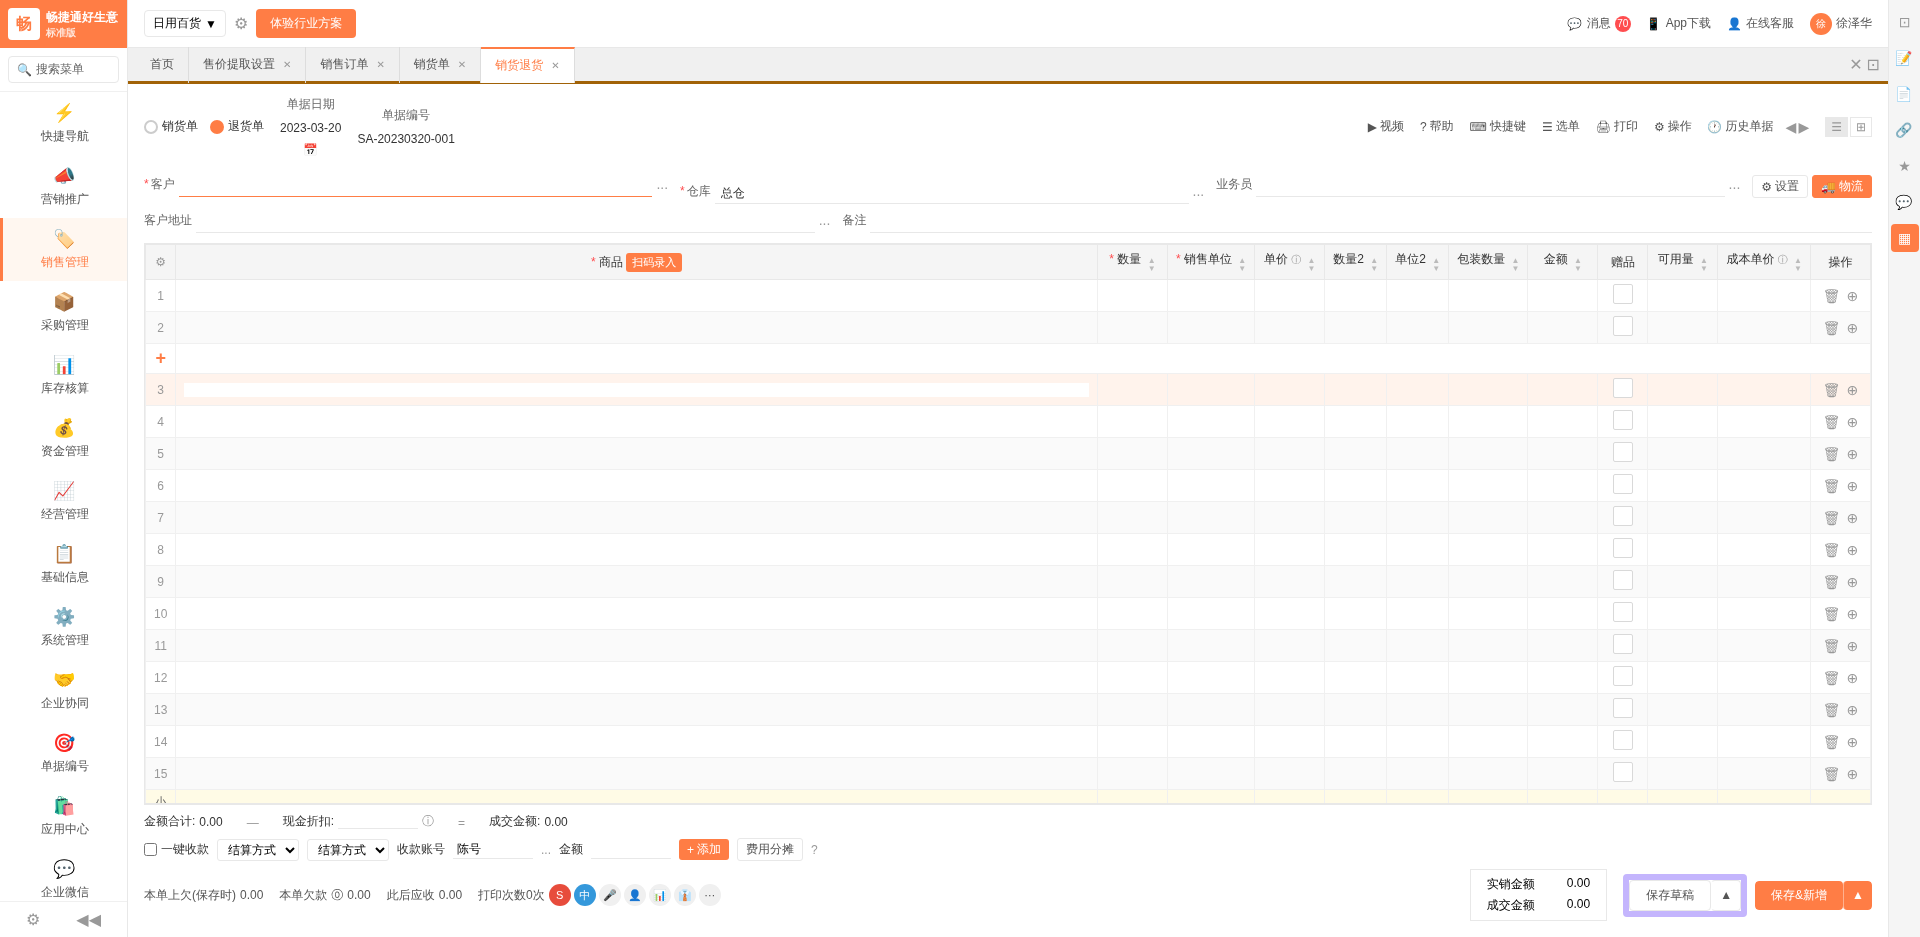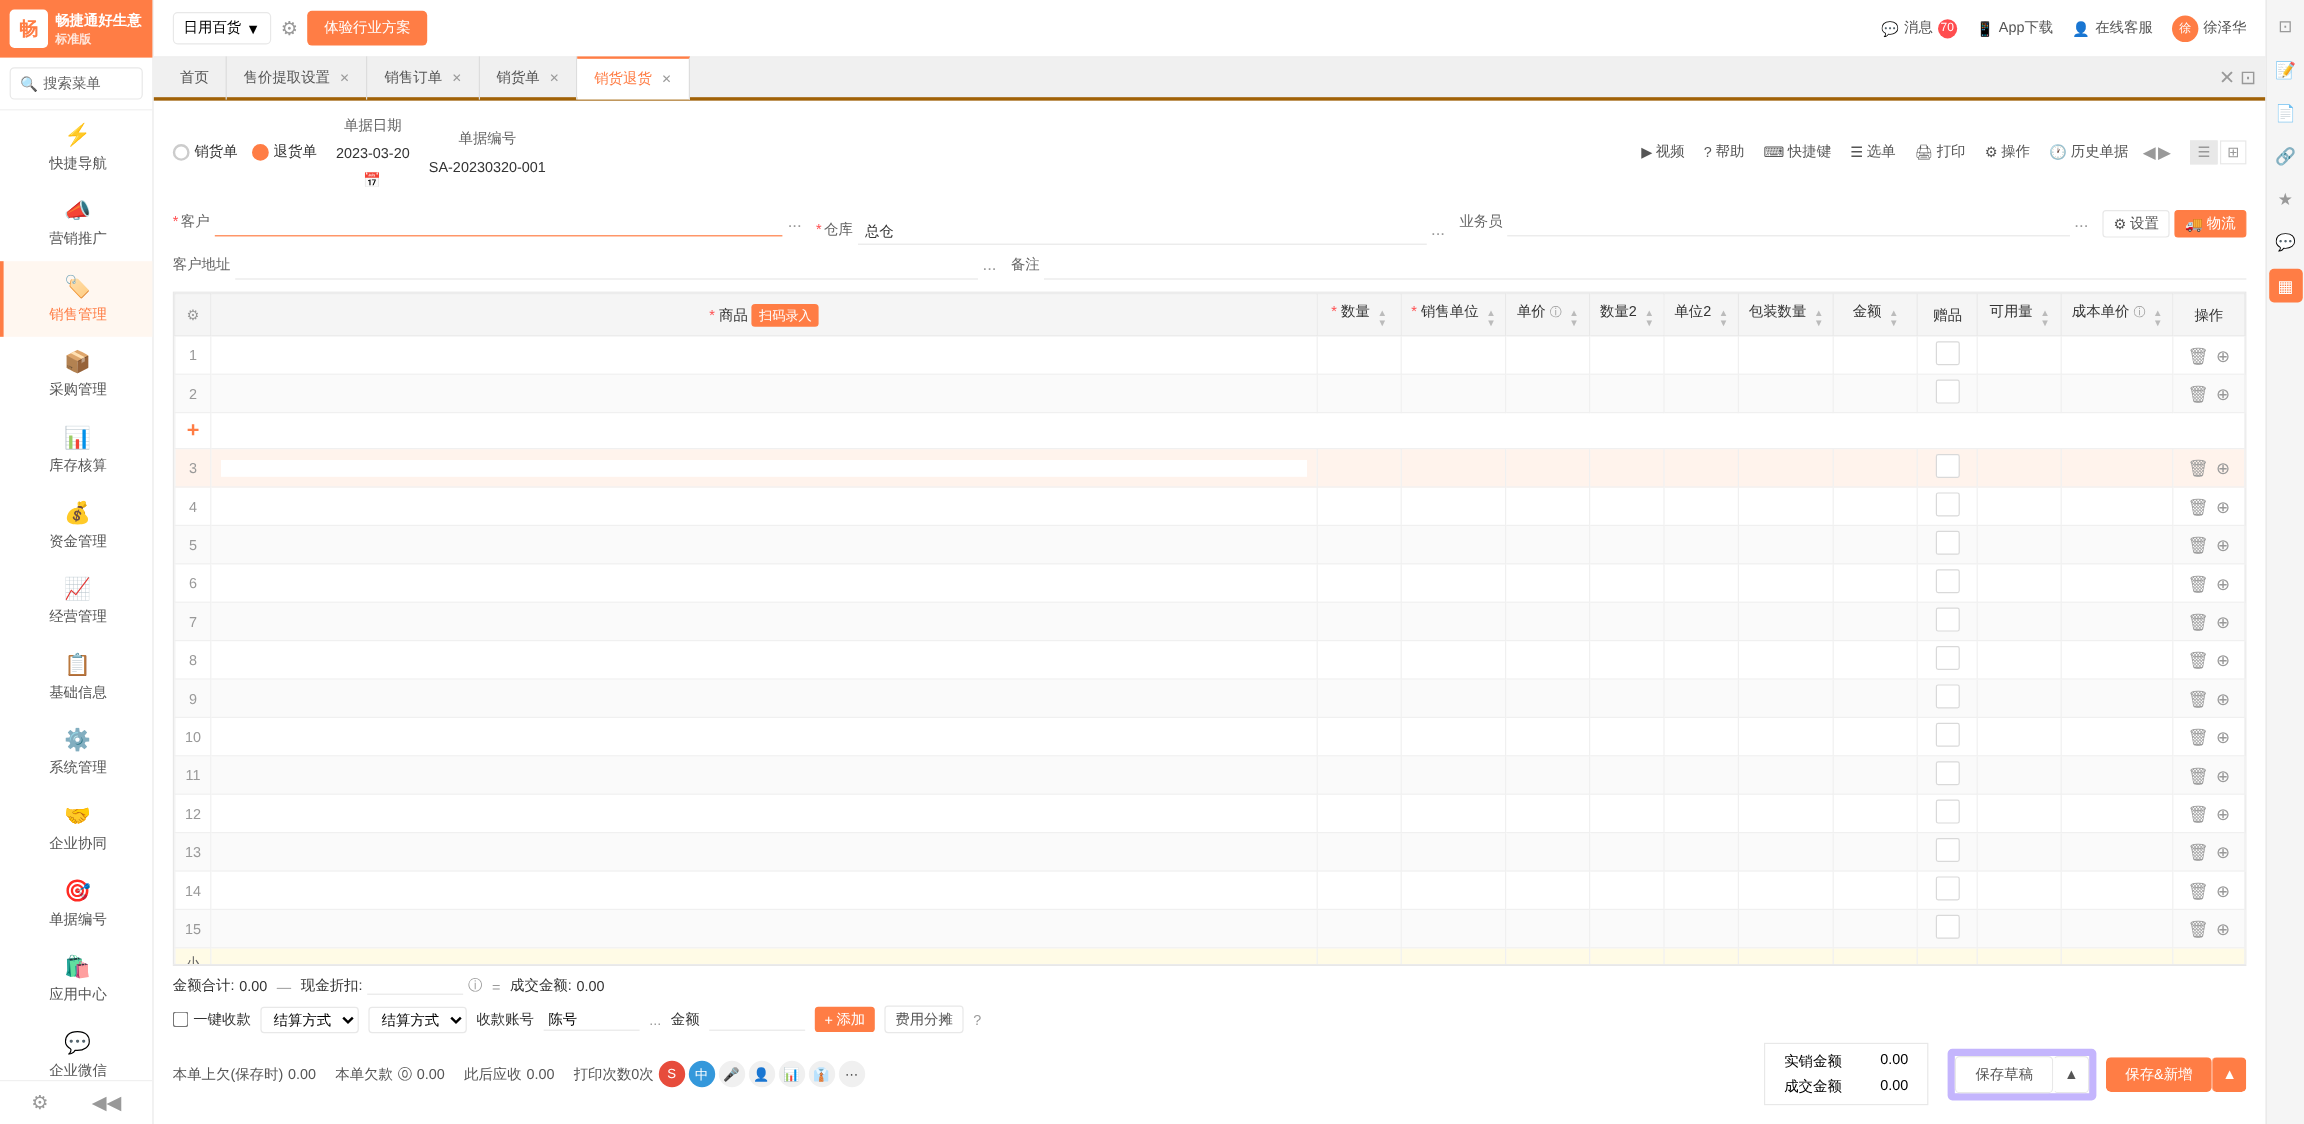--- a/index.html
+++ b/index.html
@@ -82,21 +82,21 @@
     .required-mark { color: #ff4d4f; }
     .sort-arrows { display: inline-flex; flex-direction: column; margin-left: 3px; cursor: pointer; }
     .sort-arrows span { font-size: 8px; line-height: 1; color: #bbb; }
 
     
     .subtotal-row { background: #fffbe6; padding-left: 36px; }
     .subtotal-row td { color: #333; font-weight: 500; }
 
     
     .bottom-bar { flex-shrink: 0; border-top: 1px solid #e8e8e8; padding: 8px 0 0 0; }
-    .calc-row { display: flex; align-items: flex-end; gap: 8px; font-size: 12px; color: #333; margin-bottom: 8px; }
+    .calc-row { display: flex; align-items: flex-end; gap: 24px; font-size: 12px; color: #333; margin-bottom: 8px; }
     .calc-row .calc-item { display: flex; align-items: center; gap: 4px; }
     .minus-icon { color: #999; }
     .equals-icon { color: #999; }
     .payment-row { display: flex; align-items: center; gap: 8px; font-size: 12px; color: #333; }
     .payment-select { border: 1px solid #e8e8e8; border-radius: 3px; padding: 2px 6px; font-size: 12px; background: #fff; cursor: pointer; }
     .payment-input { border: none; border-bottom: 1px solid #e8e8e8; padding: 2px 4px; width: 80px; font-size: 12px; outline: none; }
     .add-fee-btn { background: #ff7d45; color: #fff; border: none; border-radius: 3px; padding: 2px 8px; font-size: 12px; cursor: pointer; display: flex; align-items: center; gap: 3px; }
     .split-fee-btn { background: #fff; border: 1px solid #e8e8e8; border-radius: 3px; padding: 2px 8px; font-size: 12px; cursor: pointer; color: #555; }
     .info-icon { color: #999; cursor: pointer; }
 

